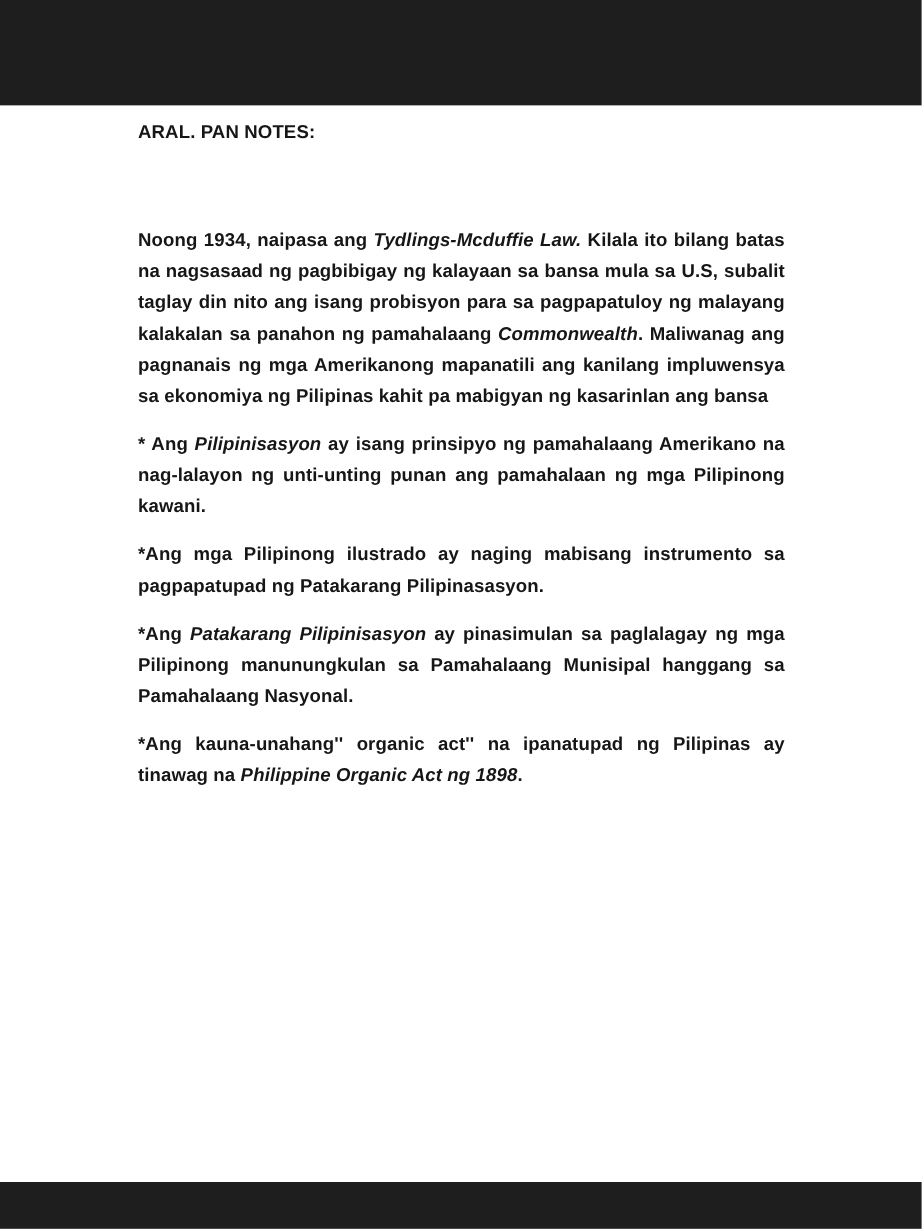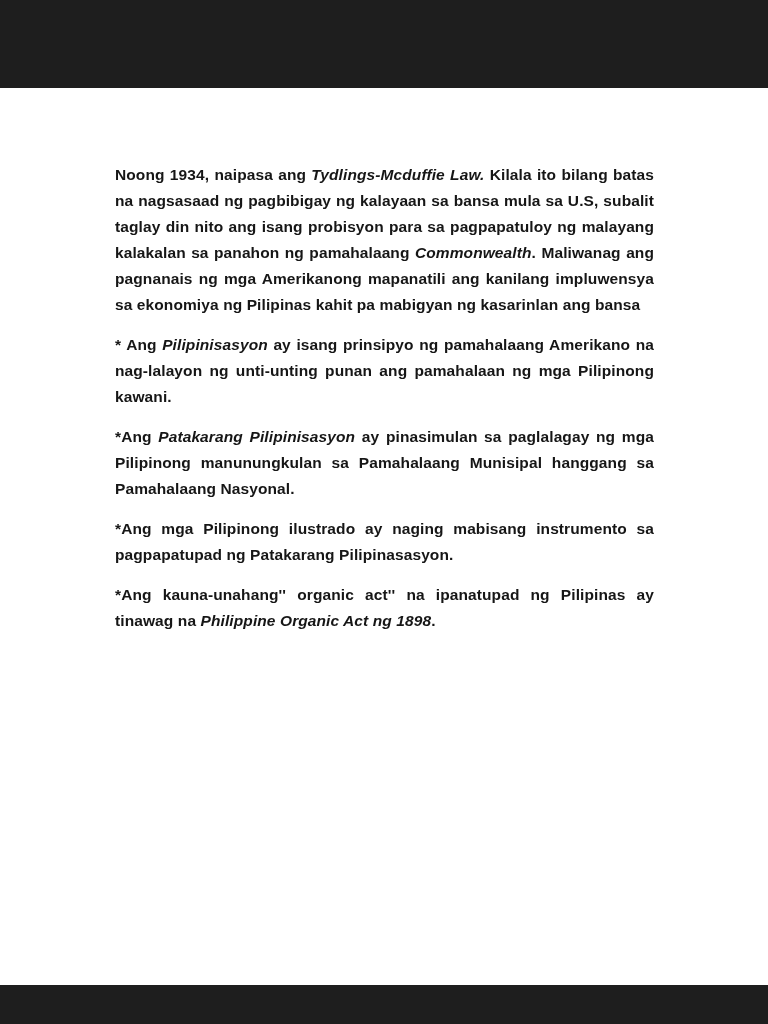--- a/index.html
+++ b/index.html
@@ -69,21 +69,22 @@
     font-style: italic;
   }
 </style>
 </head>
 <body>
 
 <div class="stage">
   <div class="letterbox letterbox-top"></div>
   <div class="paper">
     <div class="doc-content" id="doc-content">
+        <div class="block-heading"><span>ARAL. PAN NOTES:</span></div>
         <div class="block-paragraph gap-before"><span>Noong 1934, naipasa ang </span><span class="seg-italic">Tydlings-Mcduffie Law.</span><span> Kilala ito bilang batas na nagsasaad ng pagbibigay ng kalayaan sa bansa mula sa U.S, subalit taglay din nito ang isang probisyon para sa pagpapatuloy ng malayang kalakalan sa panahon ng pamahalaang </span><span class="seg-italic">Commonwealth</span><span>. Maliwanag ang pagnanais ng mga Amerikanong mapanatili ang kanilang impluwensya sa ekonomiya ng Pilipinas kahit pa mabigyan ng kasarinlan ang bansa</span></div>
         <div class="block-paragraph"><span>* Ang </span><span class="seg-italic">Pilipinisasyon</span><span> ay isang prinsipyo ng pamahalaang Amerikano na nag-lalayon ng unti-unting punan ang pamahalaan ng mga Pilipinong kawani.</span></div>
+        <div class="block-paragraph"><span>*Ang mga Pilipinong ilustrado ay naging mabisang instrumento sa pagpapatupad ng Patakarang Pilipinasasyon.</span></div>
         <div class="block-paragraph"><span>*Ang </span><span class="seg-italic">Patakarang Pilipinisasyon</span><span> ay pinasimulan sa paglalagay ng mga Pilipinong manunungkulan sa Pamahalaang Munisipal hanggang sa Pamahalaang Nasyonal.</span></div>
-        <div class="block-paragraph"><span>*Ang mga Pilipinong ilustrado ay naging mabisang instrumento sa pagpapatupad ng Patakarang Pilipinasasyon.</span></div>
         <div class="block-paragraph"><span>*Ang kauna-unahang'' organic act'' na ipanatupad ng Pilipinas ay tinawag na </span><span class="seg-italic">Philippine Organic Act ng 1898</span><span>.</span></div>
       </div>
   </div>
   <div class="letterbox letterbox-bottom"></div>
 </div>
 
 </body></html>

